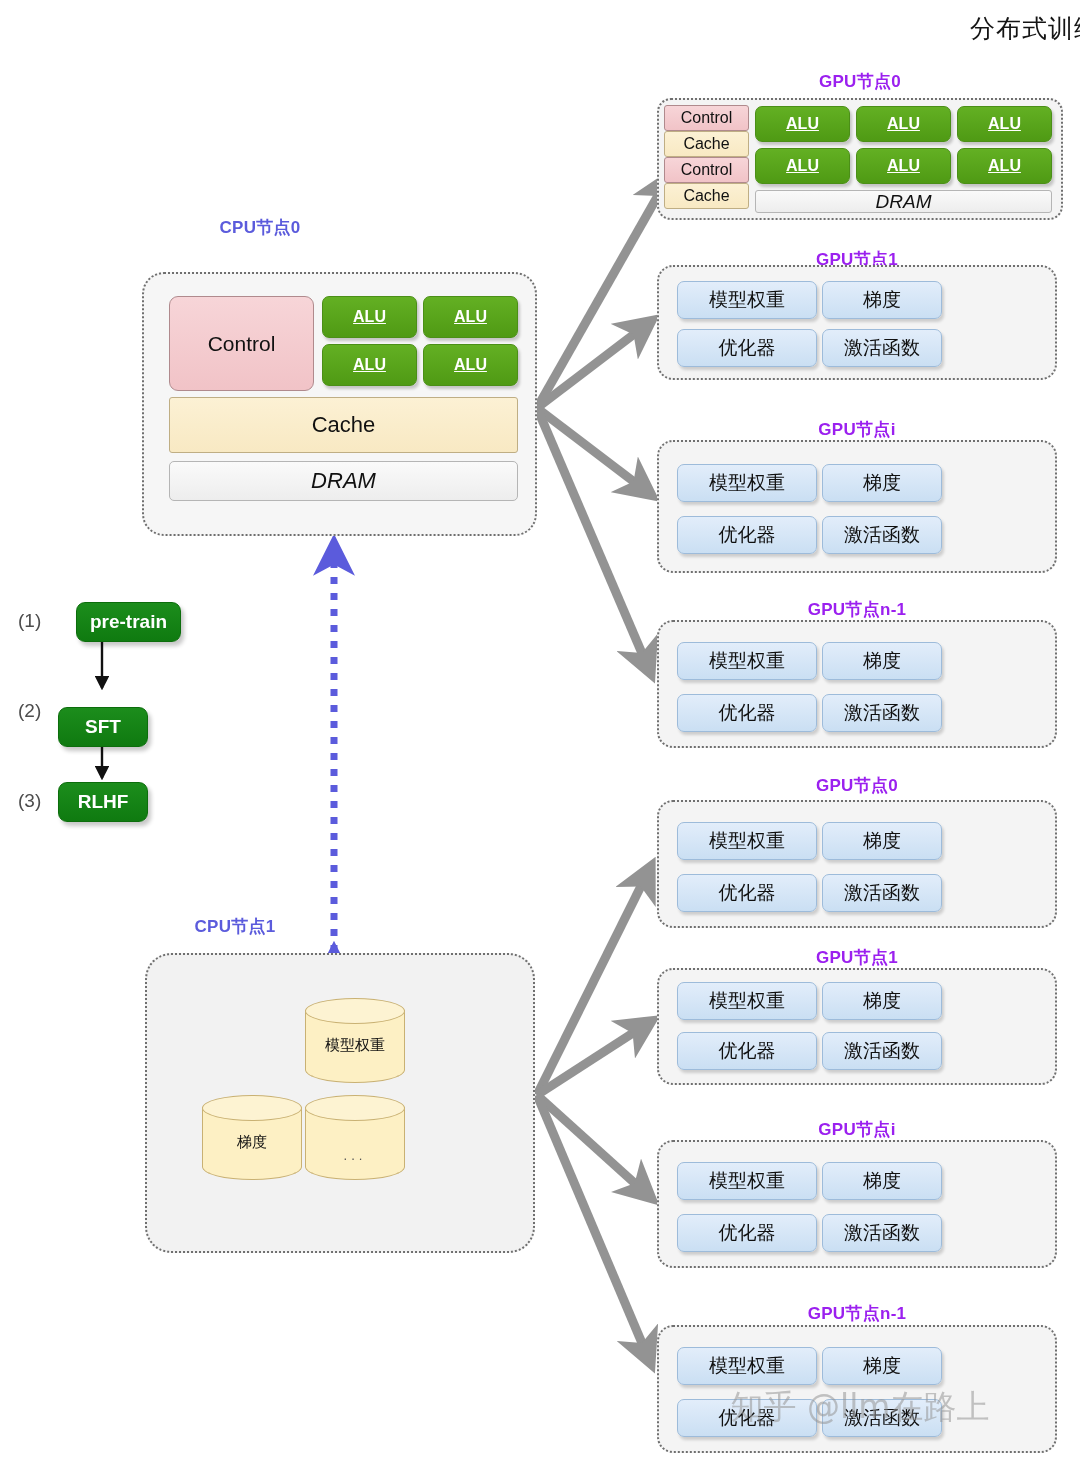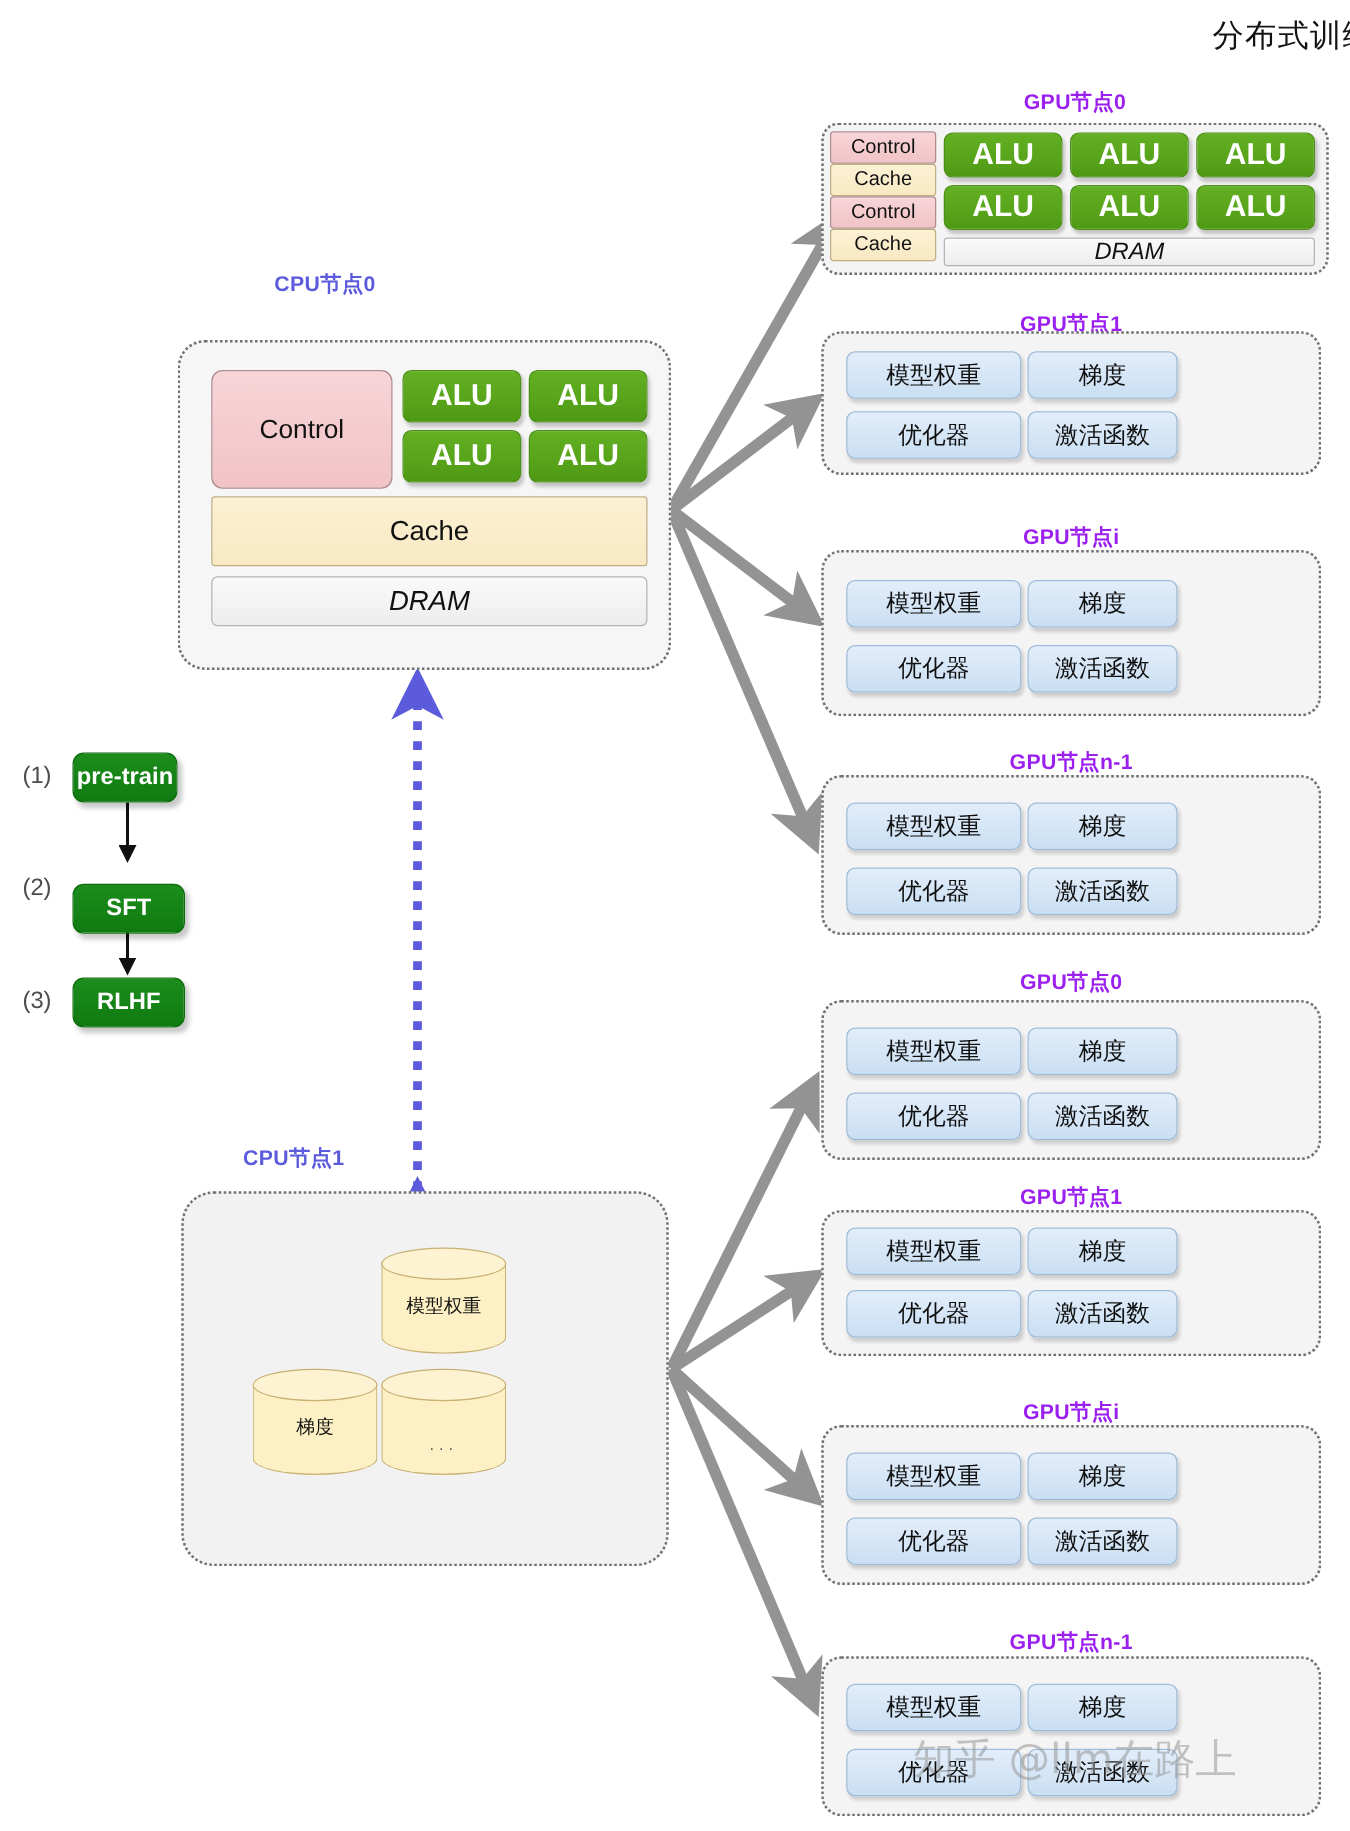--- a/index.html
+++ b/index.html
@@ -25,22 +25,22 @@
   
   .cell{position:absolute;box-sizing:border-box;display:flex;
        align-items:center;justify-content:center;
        border-radius:7px;font-size:18px;text-align:right;}
 
   .cell-blue{background:linear-gradient(180deg,#e2edfa 0%,#cadff3 100%);
        border:1px solid #9dbbda;color:#101010;font-size:19px;
        box-shadow:2px 3px 3px rgba(0,0,0,.16);}
 
   .cell-green{background:linear-gradient(180deg,#63b023 0%,#4f9a14 100%);
-       border:1px solid #4b8f17;color:#ffffff;font-weight:bold;font-size:24px;
-       box-shadow:2px 3px 3px rgba(0,0,0,.2);}
+       border:1px solid #4b8f17;color:#ffffff;font-weight:bold;font-size:16px;
+       box-shadow:2px 3px 3px rgba(0,0,0,.2);text-decoration:underline;}
 
   .cell-pink{background:linear-gradient(180deg,#f7d5d8 0%,#f1c3c7 100%);
        border:1px solid #b08a8d;color:#111;}
 
   .cell-cream{background:linear-gradient(180deg,#fcf1d4 0%,#f8e9c3 100%);
        border:1px solid #bfae84;color:#111;}
 
   .cell-gray{background:linear-gradient(180deg,#fafafa 0%,#ededed 100%);
        border:1px solid #b5b5b5;color:#111;font-style:italic;}
 
@@ -222,21 +222,21 @@
     <div class="lbl">梯度</div>
   </div>
   <div class="cyl" style="left:158px;top:140px;width:100px;height:85px;">
     <div class="body"></div>
       <div class="top"></div>
     <div class="dots">...</div>
   </div>
 </div>
 
 <div class="abs pipe-num" style="left:18px;top:610px;">(1)</div>
-<div class="pipe-box" style="left:58px;top:602px;width:84px;height:40px;">pre-train</div>
+<div class="pipe-box" style="left:76px;top:602px;width:105px;height:40px;">pre-train</div>
 
 <div class="abs pipe-num" style="left:18px;top:700px;">(2)</div>
 <div class="pipe-box" style="left:58px;top:692px;width:90px;height:40px;margin-top:15px;">SFT</div>
 
 <div class="abs pipe-num" style="left:18px;top:790px;">(3)</div>
 <div class="pipe-box" style="left:58px;top:782px;width:90px;height:40px;">RLHF</div>
 
 <div class="abs" id="watermark">知乎 @llm在路上</div>
 
 </body></html>

